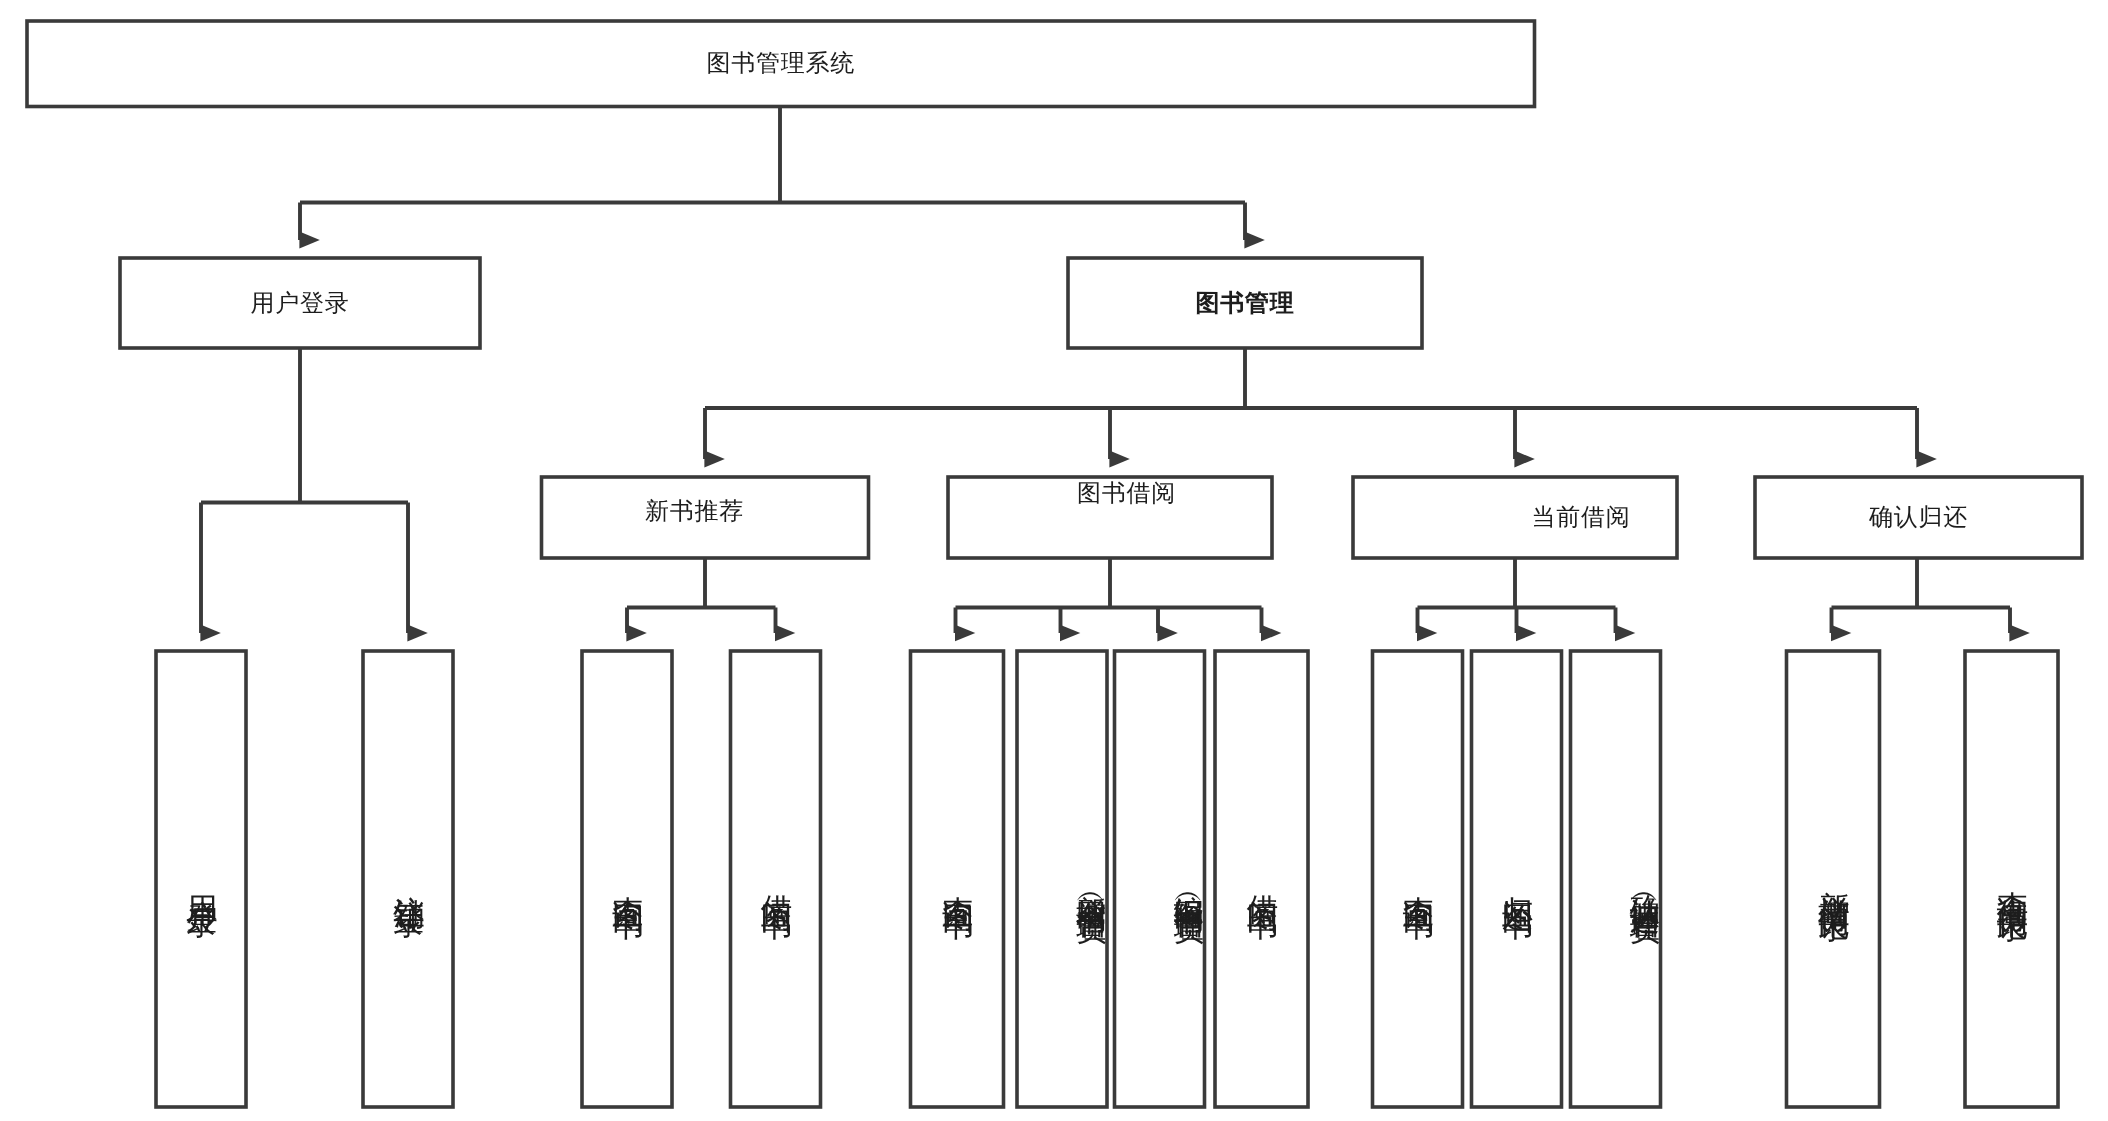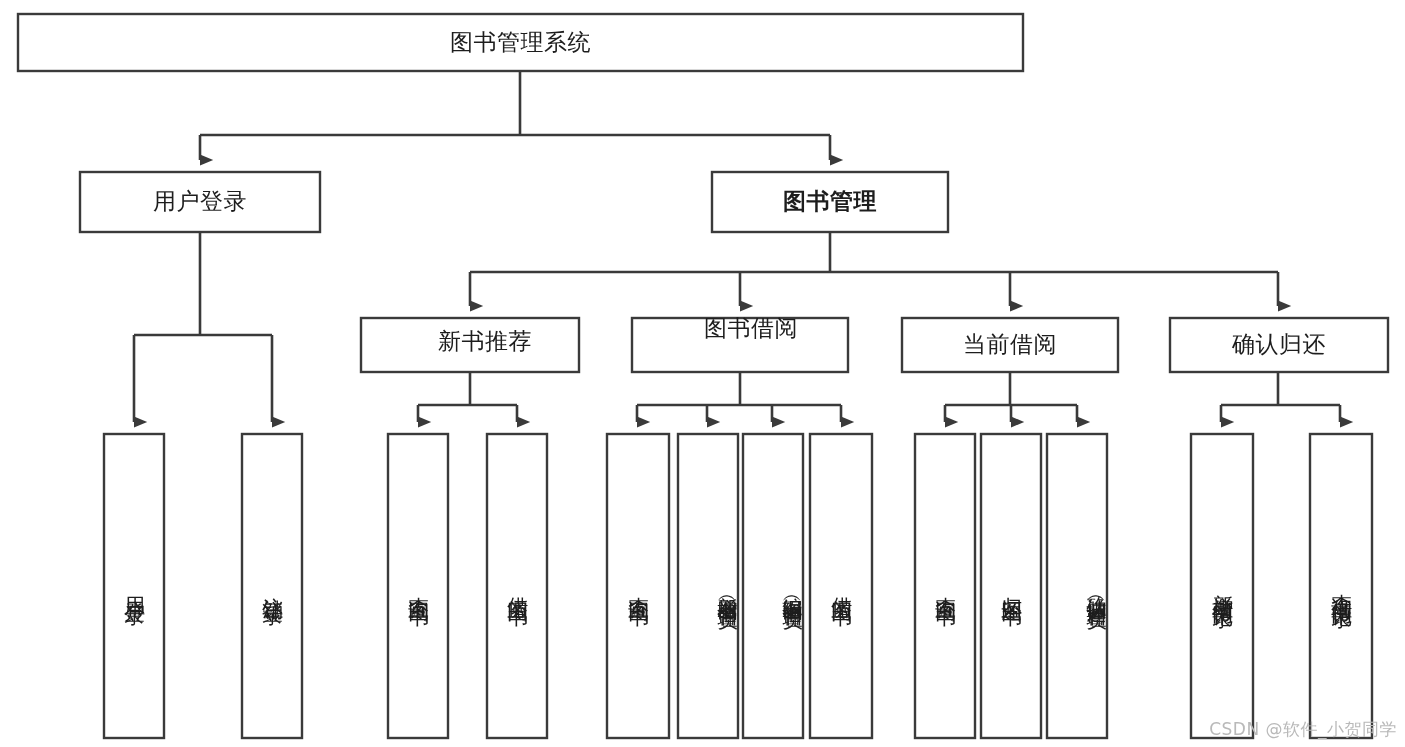--- a/index.html
+++ b/index.html
@@ -17,21 +17,21 @@
 
   .node-label{
     position:absolute;
     display:flex;align-items:center;justify-content:center;
     text-align:center;
     color:#1d1d1d;
     line-height:1.02;
     pointer-events:none;
     white-space:nowrap;
   }
-  .node-label.horizontal{font-size:23px;letter-spacing:.5px;}
+  .node-label.horizontal{font-size:16px;letter-spacing:.5px;}
   .node-label.vertical{
     writing-mode:vertical-rl;
     text-orientation:upright;
     font-size:21px;
     letter-spacing:3px;
     align-items:center;
     justify-content:center;
   }
   .node-label.vertical.tall{letter-spacing:2px;font-size:20px;}
   .watermark{
@@ -119,33 +119,32 @@
       <path class="connector" d="M1221,405 L1221,422" marker-end="url(#arrow)"></path>
       <path class="connector" d="M1340,405 L1340,422" marker-end="url(#arrow)"></path>
     </g>
   </svg>
 
   <div class="node-label horizontal" style="left:18px;top:14px;width:1005px;height:57px;">图书管理系统</div>
 
   <div class="node-label horizontal" style="left:80px;top:172px;width:240px;height:60px;">用户登录</div>
   <div class="node-label horizontal" style="left:712px;top:172px;width:236px;height:60px;font-weight:bold;">图书管理</div>
 
-  <div class="node-label horizontal" style="left:376px;top:318px;width:218px;height:47px;">新书推荐</div>
+  <div class="node-label horizontal" style="left:354px;top:318px;width:218px;height:47px;">新书推荐</div>
   <div class="node-label horizontal" style="left:632px;top:302px;width:216px;height:54px;padding-left:11px;">图书借阅</div>
-  <div class="node-label horizontal" style="left:902px;top:318px;width:216px;height:54px;">当前借阅</div>
+  <div class="node-label horizontal" style="left:902px;top:318px;width:216px;height:54px;padding-left:44px;">当前借阅</div>
   <div class="node-label horizontal" style="left:1170px;top:318px;width:218px;height:54px;">确认归还</div>
 
   <div class="node-label vertical" style="left:104px;top:434px;width:60px;height:304px;">用户登录</div>
   <div class="node-label vertical" style="left:242px;top:434px;width:60px;height:304px;">注销登录</div>
   <div class="node-label vertical" style="left:388px;top:434px;width:60px;height:304px;">查询图书</div>
   <div class="node-label vertical" style="left:487px;top:434px;width:60px;height:304px;">借阅图书</div>
   <div class="node-label vertical" style="left:607px;top:434px;width:62px;height:304px;">查询图书</div>
   <div class="node-label vertical tall" style="left:678px;top:434px;width:60px;height:304px;align-items:flex-start;padding-top:8px;box-sizing:border-box;">新增图书（管理员）</div>
   <div class="node-label vertical tall" style="left:743px;top:434px;width:60px;height:304px;align-items:flex-start;padding-top:8px;box-sizing:border-box;">编辑图书（管理员）</div>
   <div class="node-label vertical" style="left:810px;top:434px;width:62px;height:304px;">借阅图书</div>
   <div class="node-label vertical" style="left:915px;top:434px;width:60px;height:304px;">查询图书</div>
   <div class="node-label vertical" style="left:981px;top:434px;width:60px;height:304px;">归还图书</div>
   <div class="node-label vertical tall" style="left:1047px;top:434px;width:60px;height:304px;align-items:flex-start;padding-top:8px;box-sizing:border-box;">确认归还（管理员）</div>
   <div class="node-label vertical" style="left:1191px;top:434px;width:62px;height:304px;">新增借阅记录</div>
   <div class="node-label vertical" style="left:1310px;top:434px;width:62px;height:304px;">查询借阅记录</div>
 
-  <div class="watermark">CSDN @软件_小贺同学</div>
 </div>
 
 </body></html>

